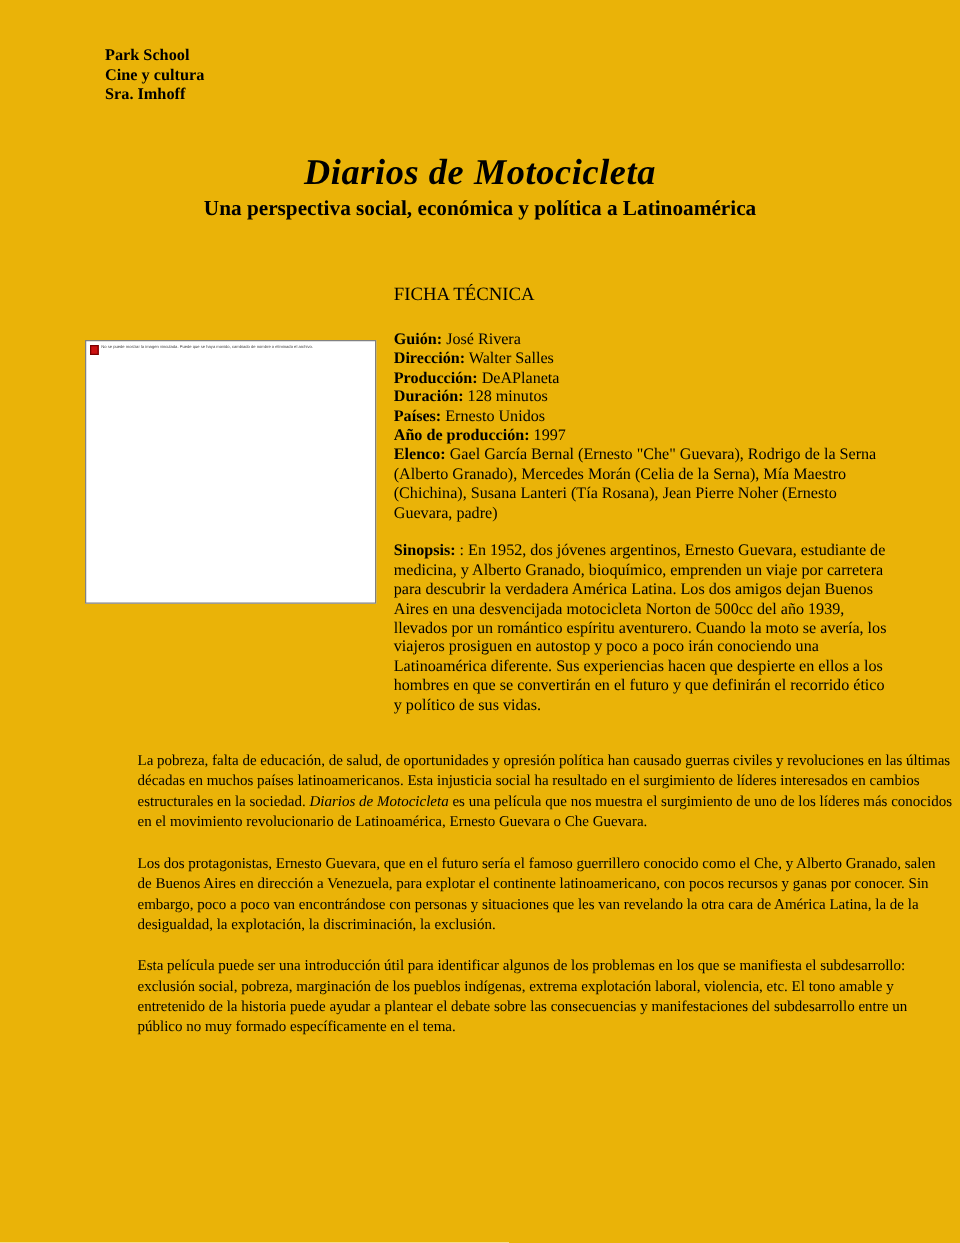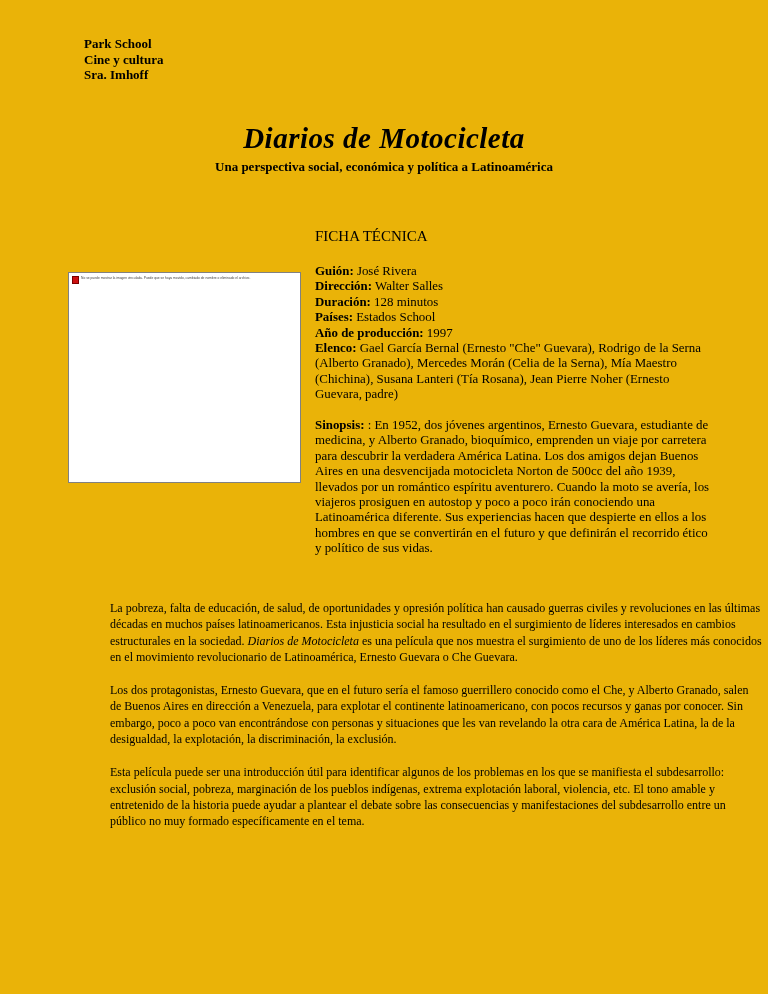--- a/index.html
+++ b/index.html
@@ -39,21 +39,21 @@
   .doc-title {
     margin: 0;
     font-size: 29px;
     font-weight: bold;
     font-style: italic;
     line-height: 34px;
     letter-spacing: 0.5px;
   }
   .doc-subtitle {
     margin: 3px 0 0 0;
-    font-size: 13px;
+    font-size: 17px;
     font-weight: bold;
     line-height: 18px;
   }
 
   
   .image-placeholder {
     position: absolute;
     left: 68px;
     top: 272px;
     width: 233px;
@@ -141,22 +141,23 @@
       <span class="broken-icon"></span>
       <span class="broken-text">No se puede mostrar la imagen vinculada. Puede que se haya movido, cambiado de nombre o eliminado el archivo.</span>
     </div>
   </div>
 
   <div class="ficha-col">
     <h3 class="ficha-heading">FICHA TÉCNICA</h3>
 
     <div class="ficha-line"><b>Guión:</b><span> José Rivera</span></div>
     <div class="ficha-line"><b>Dirección:</b><span> Walter Salles</span></div>
+    <div class="ficha-line"><b>Producción:</b><span> DeAPlaneta</span></div>
     <div class="ficha-line"><b>Duración:</b><span> 128 minutos</span></div>
-    <div class="ficha-line"><b>Países:</b><span> Estados School</span></div>
+    <div class="ficha-line"><b>Países:</b><span> Ernesto Unidos</span></div>
     <div class="ficha-line"><b>Año de producción:</b><span> 1997</span></div>
 
     <p class="ficha-par"><b>Elenco:</b><span> Gael García Bernal (Ernesto "Che" Guevara), Rodrigo de la Serna (Alberto Granado), Mercedes Morán (Celia de la Serna), Mía Maestro (Chichina), Susana Lanteri (Tía Rosana), Jean Pierre Noher (Ernesto Guevara, padre)</span></p>
 
     <p class="ficha-par gap-above"><b>Sinopsis:</b><span> : En 1952, dos jóvenes argentinos, Ernesto Guevara, estudiante de medicina, y Alberto Granado, bioquímico, emprenden un viaje por carretera para descubrir la verdadera América Latina. Los dos amigos dejan Buenos Aires en una desvencijada motocicleta Norton de 500cc del año 1939, llevados por un romántico espíritu aventurero. Cuando la moto se avería, los viajeros prosiguen en autostop y poco a poco irán conociendo una Latinoamérica diferente. Sus experiencias hacen que despierte en ellos a los hombres en que se convertirán en el futuro y que definirán el recorrido ético y político de sus vidas.</span></p>
   </div>
 
   <div class="body-text">
     <p><span>La pobreza, falta de educación, de salud, de oportunidades y opresión política han causado guerras civiles y revoluciones en las últimas décadas en muchos países latinoamericanos. Esta injusticia social ha resultado en el surgimiento de líderes interesados en cambios estructurales en la sociedad.  </span><i>Diarios de Motocicleta</i><span> es una película que nos muestra el surgimiento de uno de los líderes más conocidos en el movimiento revolucionario de Latinoamérica, Ernesto Guevara o Che Guevara.</span></p>
     <p>Los dos protagonistas, Ernesto Guevara, que en el futuro sería el famoso guerrillero conocido como el Che, y Alberto Granado, salen de Buenos Aires en dirección a Venezuela, para explotar el continente latinoamericano, con pocos recursos y ganas por conocer.  Sin embargo, poco a poco van encontrándose con personas y situaciones que les van revelando la otra cara de América Latina, la de la desigualdad, la explotación, la discriminación, la exclusión.</p>

